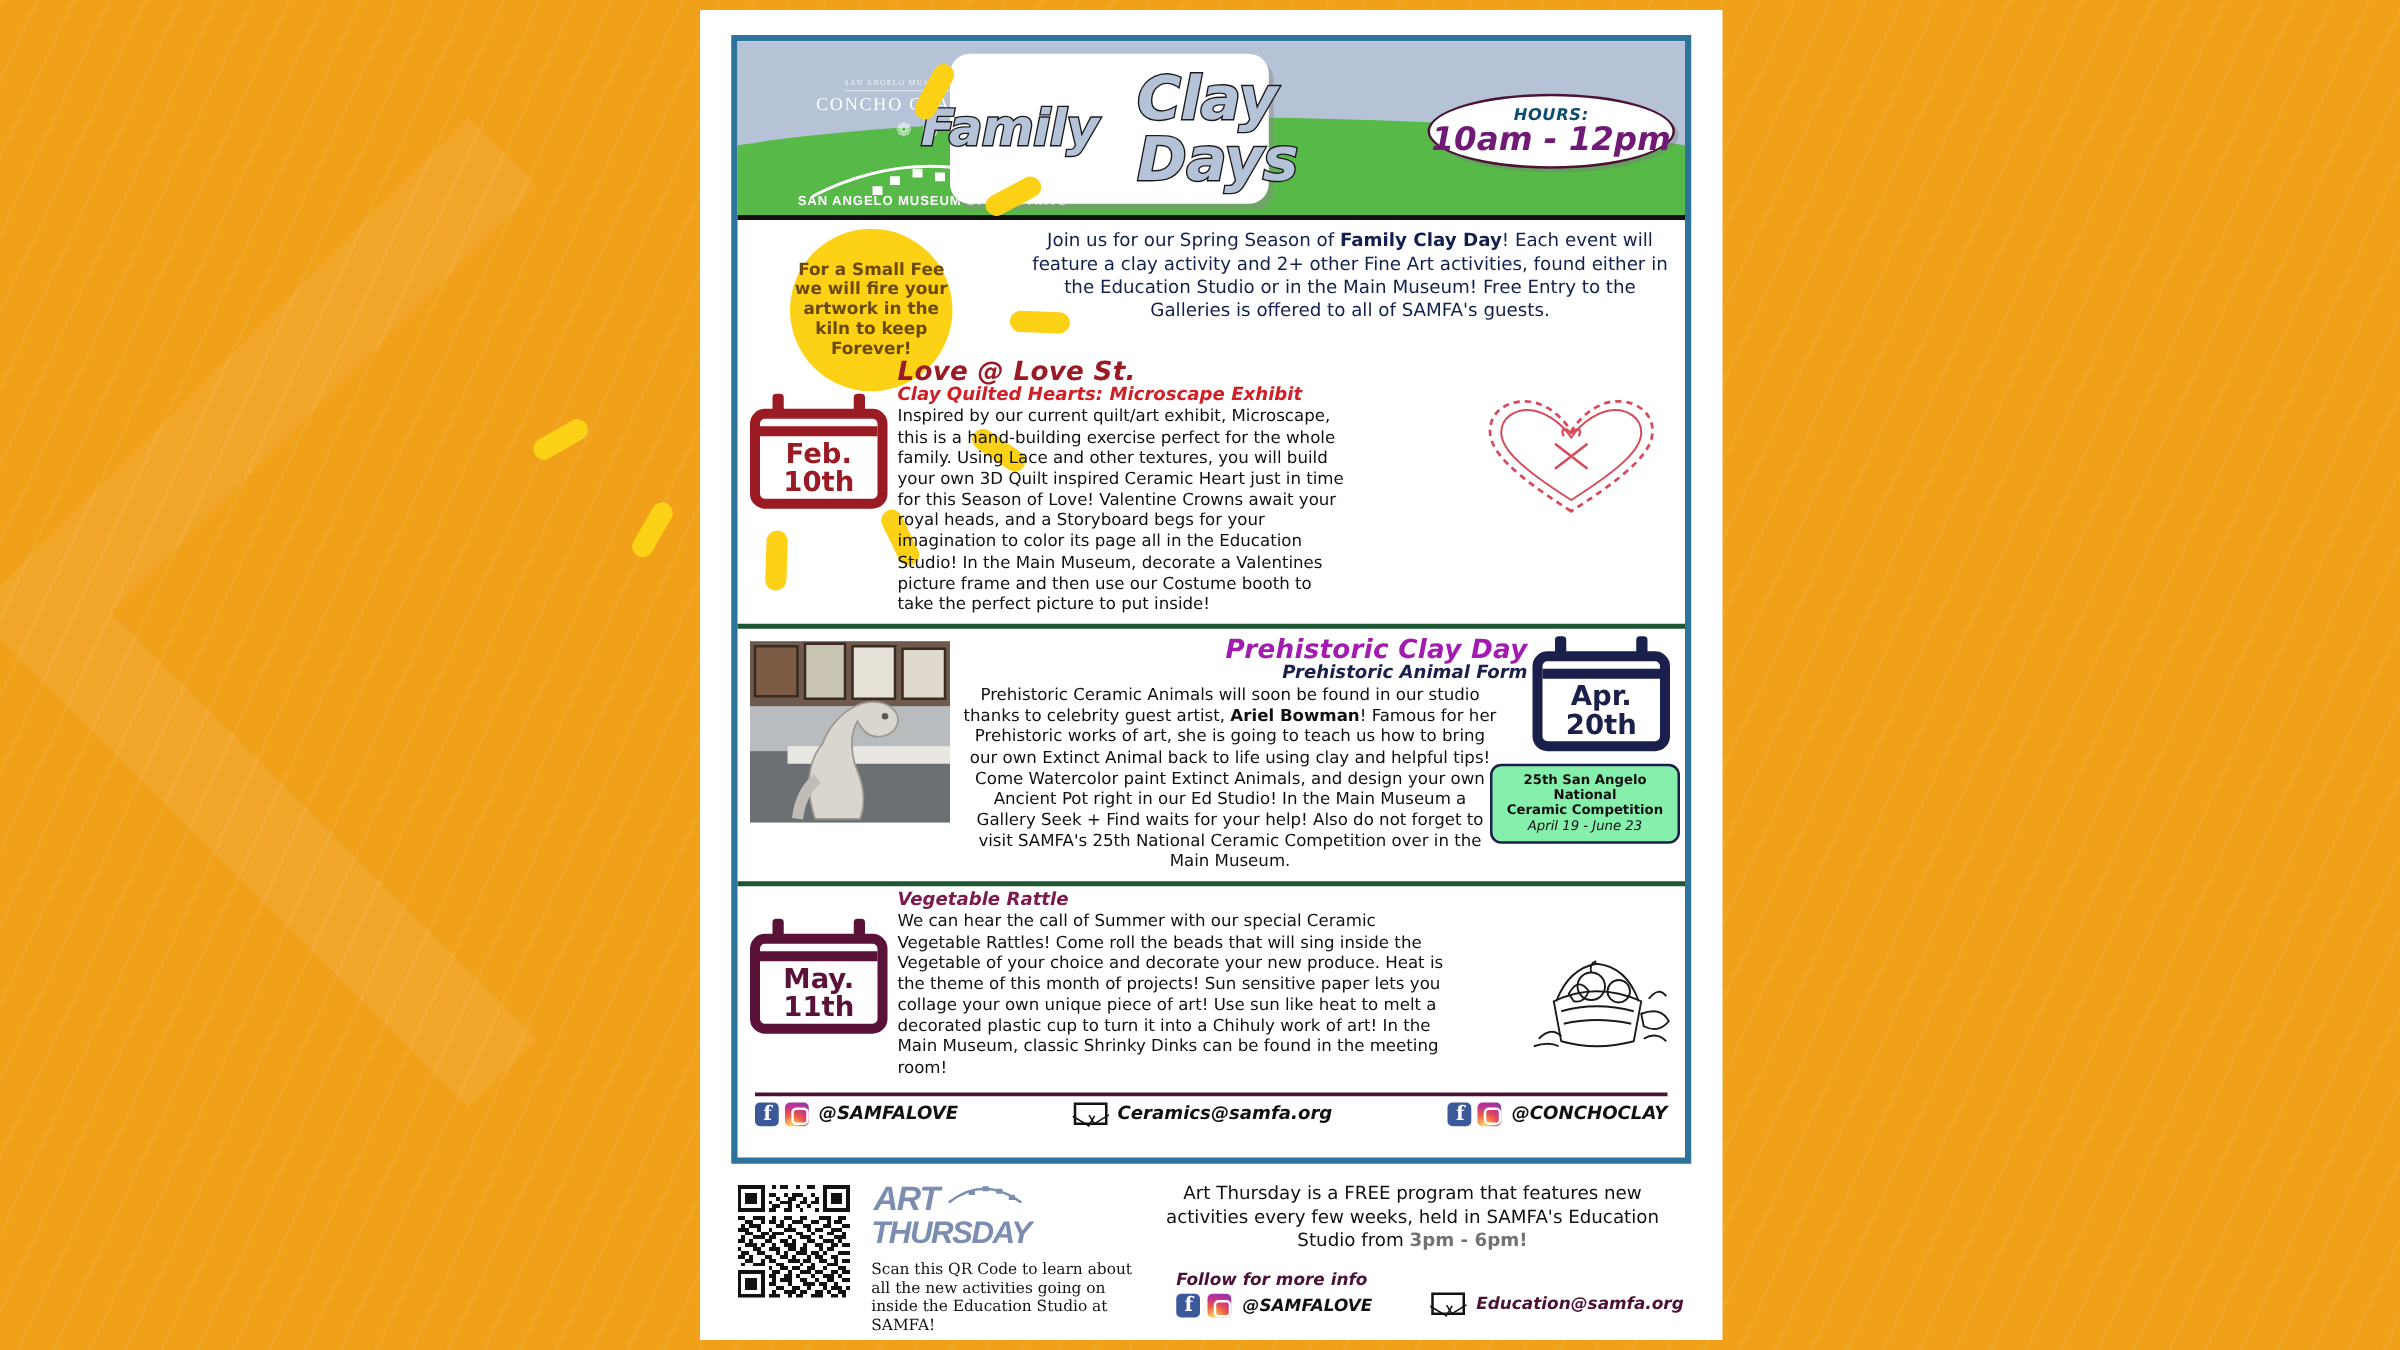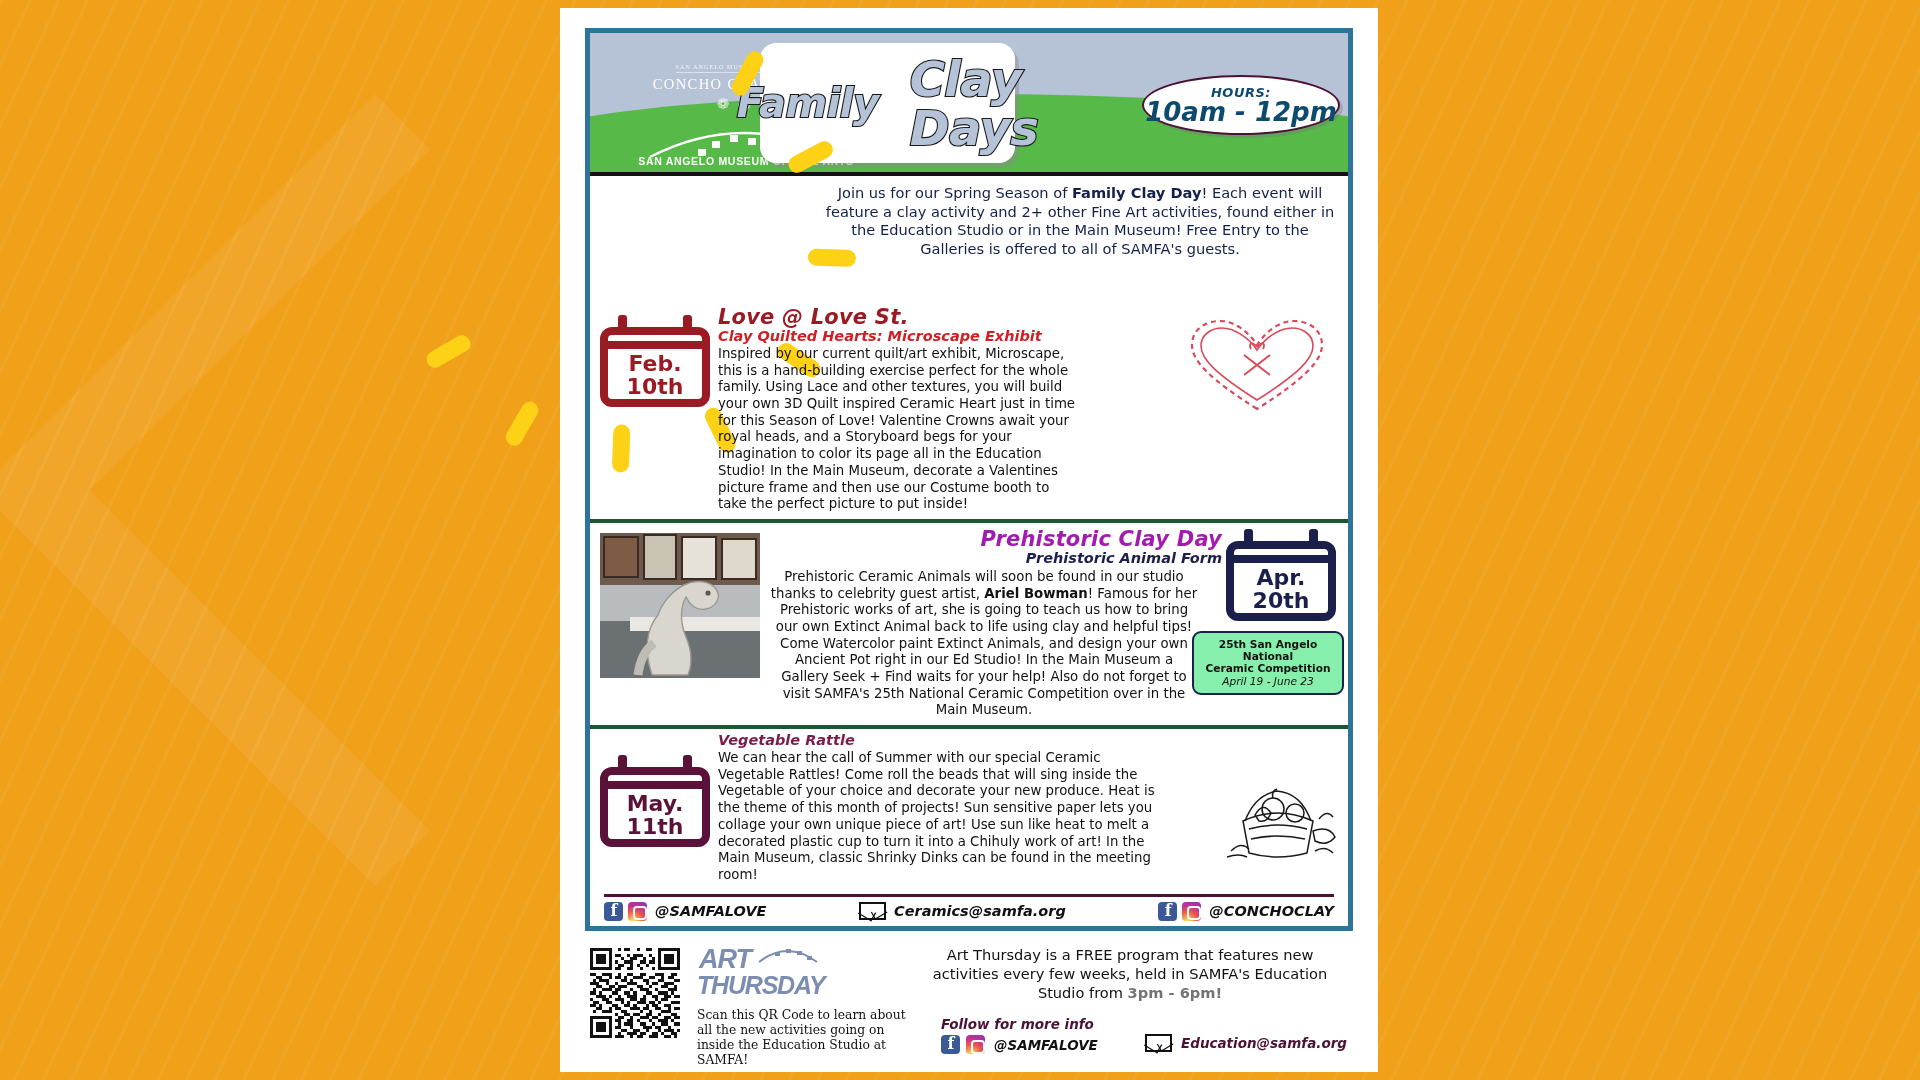--- a/index.html
+++ b/index.html
@@ -102,21 +102,21 @@
     border-radius: 50%;
     display: flex; flex-direction: column; align-items: center; justify-content: center;
     box-shadow: 3px 3px 0 rgba(120,120,120,.35);
   }
   .hours-lbl {
     font-family: "DejaVu Sans", sans-serif; font-weight: bold; font-style: italic;
     font-size: 13px; color: #0c4a6e; letter-spacing: .5px;
   }
   .hours-val {
     font-family: "DejaVu Sans", sans-serif; font-weight: bold; font-style: italic;
-    font-size: 26px; color: #0c4a6e; line-height: 1; margin-top: -1px;
+    font-size: 26px; color: #701a75; line-height: 1; margin-top: -1px;
   }
 
   
   .intro-wrap { position: relative; height: 105px; }
   .sun { position: absolute; left: 6px; top: 2px; width: 210px; height: 210px; }
   .sun-core {
     position: absolute; left: 36px; top: 5px; width: 130px; height: 130px;
     background: #fdd116; border-radius: 50%;
     display: flex; align-items: center; justify-content: center; text-align: center;
   }
@@ -134,21 +134,21 @@
     font-family: "DejaVu Sans", sans-serif;
     font-size: 14.6px; line-height: 1.28; color: #13204d;
   }
   .intro-text b { font-weight: bold; }
 
   .rule { height: 4px; background: #1c5632; margin: 0; }
   .rule-dark { height: 4px; background: #111; }
 
   
   .ev { position: relative; padding: 4px 10px 6px 10px; }
-  .ev-head { text-align: left; margin-top: 20px; }
+  .ev-head { text-align: left; }
   .ev-t1 {
     font-family: "DejaVu Sans", sans-serif; font-weight: bold; font-style: italic;
     font-size: 21px; letter-spacing: .2px;
   }
   .ev-t2 {
     font-family: "DejaVu Sans", sans-serif; font-weight: bold; font-style: italic;
     font-size: 14.5px; margin-top: -1px;
   }
   .ev-body {
     font-family: "DejaVu Sans", sans-serif;
@@ -311,20 +311,29 @@
     <div class="intro-wrap">
       <div class="sun">
         <div class="ray" style="left:118px;top:14px;transform:rotate(-62deg) translateX(86px);"></div>
         <div class="ray" style="left:118px;top:40px;transform:rotate(-28deg) translateX(90px);"></div>
         <div class="ray" style="left:120px;top:66px;transform:rotate(2deg) translateX(92px);"></div>
         <div class="ray" style="left:116px;top:92px;transform:rotate(34deg) translateX(88px);"></div>
         <div class="ray" style="left:96px;top:116px;transform:rotate(64deg) translateX(84px);"></div>
         <div class="ray" style="left:64px;top:124px;transform:rotate(92deg) translateX(80px);"></div>
         <div class="ray" style="left:30px;top:116px;transform:rotate(120deg) translateX(82px);"></div>
         <div class="ray" style="left:6px;top:96px;transform:rotate(150deg) translateX(80px);"></div>
+        <div class="sun-core">
+          <div class="sun-text">
+            <span>For a Small Fee</span><br>
+            <span>we will fire your</span><br>
+            <span>artwork in the</span><br>
+            <span>kiln to keep</span><br>
+            <span>Forever!</span>
+          </div>
+        </div>
       </div>
       <div class="intro-text">
         <span>Join us for our Spring Season of </span><b>Family Clay Day</b><span>! Each event will feature a clay activity and 2+ other Fine Art activities, found either in the Education Studio or in the Main Museum! Free Entry to the Galleries is offered to all of SAMFA's guests.</span>
       </div>
     </div>
 
     <div class="ev" id="feb-sec">
       <div id="feb-row">
         <div class="cal" id="feb-cal">
           <div class="cal-ring" style="left:18px;"></div>

